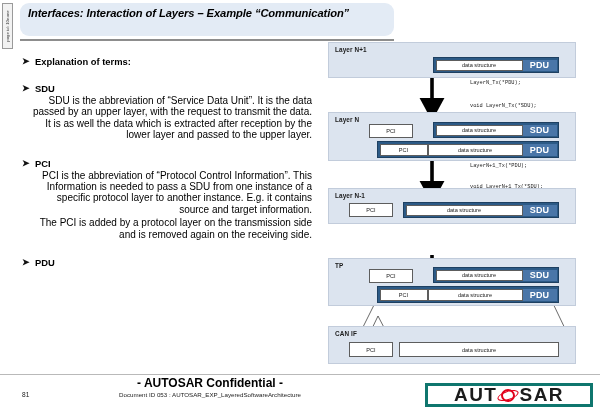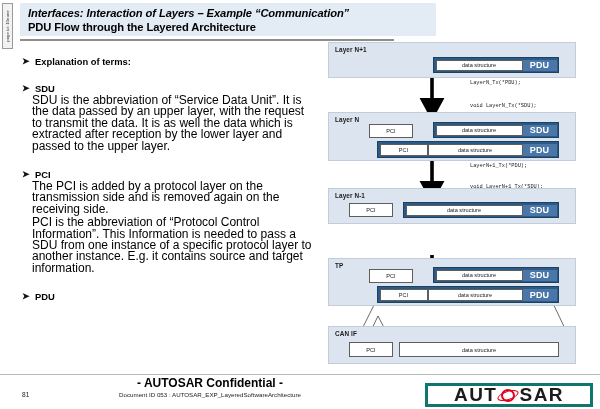--- a/index.html
+++ b/index.html
@@ -28,23 +28,24 @@
     white-space: nowrap;
     font-size: 4.2px;
     line-height: 1;
     color: #333;
     letter-spacing: .1px;
   }
 
   
   #title-banner {
     position: absolute; left: 20px; top: 3px;
-    width: 416px; height: 33px;
+    width: 374px; height: 33px;
     background: #e3ebf5;
     padding: 3px 0 0 8px;
+    border-radius: 9px;
   }
   #title-banner .line1 {
     font-size: 11.2px; font-weight: bold; font-style: italic;
     letter-spacing: -0.1px; line-height: 14px;
     white-space: nowrap;
   }
   #title-banner .line2 {
     font-size: 11.2px; font-weight: bold;
     letter-spacing: -0.1px; line-height: 14px;
     white-space: nowrap;
@@ -66,22 +67,22 @@
     width: 13px; flex: 0 0 13px;
     font-size: 9px; line-height: 13px;
     font-weight: bold; color: #111;
     text-align: left;
   }
   .bullet-head {
     font-size: 9.4px; font-weight: bold; line-height: 13px;
   }
   .para {
     margin-left: 10px;
-    font-size: 12px; line-height: 11.4px;
-    text-align: left;
+    font-size: 10px; line-height: 11.4px;
+    text-align: right;
   }
   .para + .para { margin-top: 2px; }
   .gap-sm { height: 7px; }
   .gap-md { height: 9px; }
 
   
   #diagram { position: absolute; left: 320px; top: 40px; width: 276px; height: 330px; }
 
   .layer-box {
     position: absolute;
@@ -192,21 +193,20 @@
 </style>
 </head>
 <body>
 
 <div id="page-id-tab">
   <span class="vtext">page id: 10none</span>
 </div>
 
 <div id="title-banner">
   <div class="line1">Interfaces: Interaction of Layers – Example “Communication”</div>
-  <div class="line2">PDU Flow through the Layered Architecture</div>
 </div>
 <div id="title-rule"></div>
 
 <div id="content-left">
 
   <div class="bullet-block">
     <div class="bullet-row">
       <span class="arrow">➤</span>
       <span class="bullet-head">Explanation of terms:</span>
     </div>
@@ -222,22 +222,22 @@
     <div class="para">SDU is the abbreviation of “Service Data Unit”. It is the data passed by an upper layer, with the request to transmit the data. It is as well the data which is extracted after reception by the lower layer and passed to the upper layer.</div>
   </div>
 
   <div class="gap-md"></div>
 
   <div class="bullet-block">
     <div class="bullet-row">
       <span class="arrow">➤</span>
       <span class="bullet-head">PCI</span>
     </div>
+    <div class="para">PCI is the abbreviation of “Protocol Control Information”. This Information is needed to pass a SDU from one instance of a specific protocol layer to another instance. E.g. it contains source and target information.</div>
     <div class="para">The PCI is added by a protocol layer on the transmission side and is removed again on the receiving side.</div>
-    <div class="para">PCI is the abbreviation of “Protocol Control Information”. This Information is needed to pass a SDU from one instance of a specific protocol layer to another instance. E.g. it contains source and target information.</div>
   </div>
 
   <div class="gap-md"></div>
 
   <div class="bullet-block">
     <div class="bullet-row">
       <span class="arrow">➤</span>
       <span class="bullet-head">PDU</span>
     </div>
   </div>

